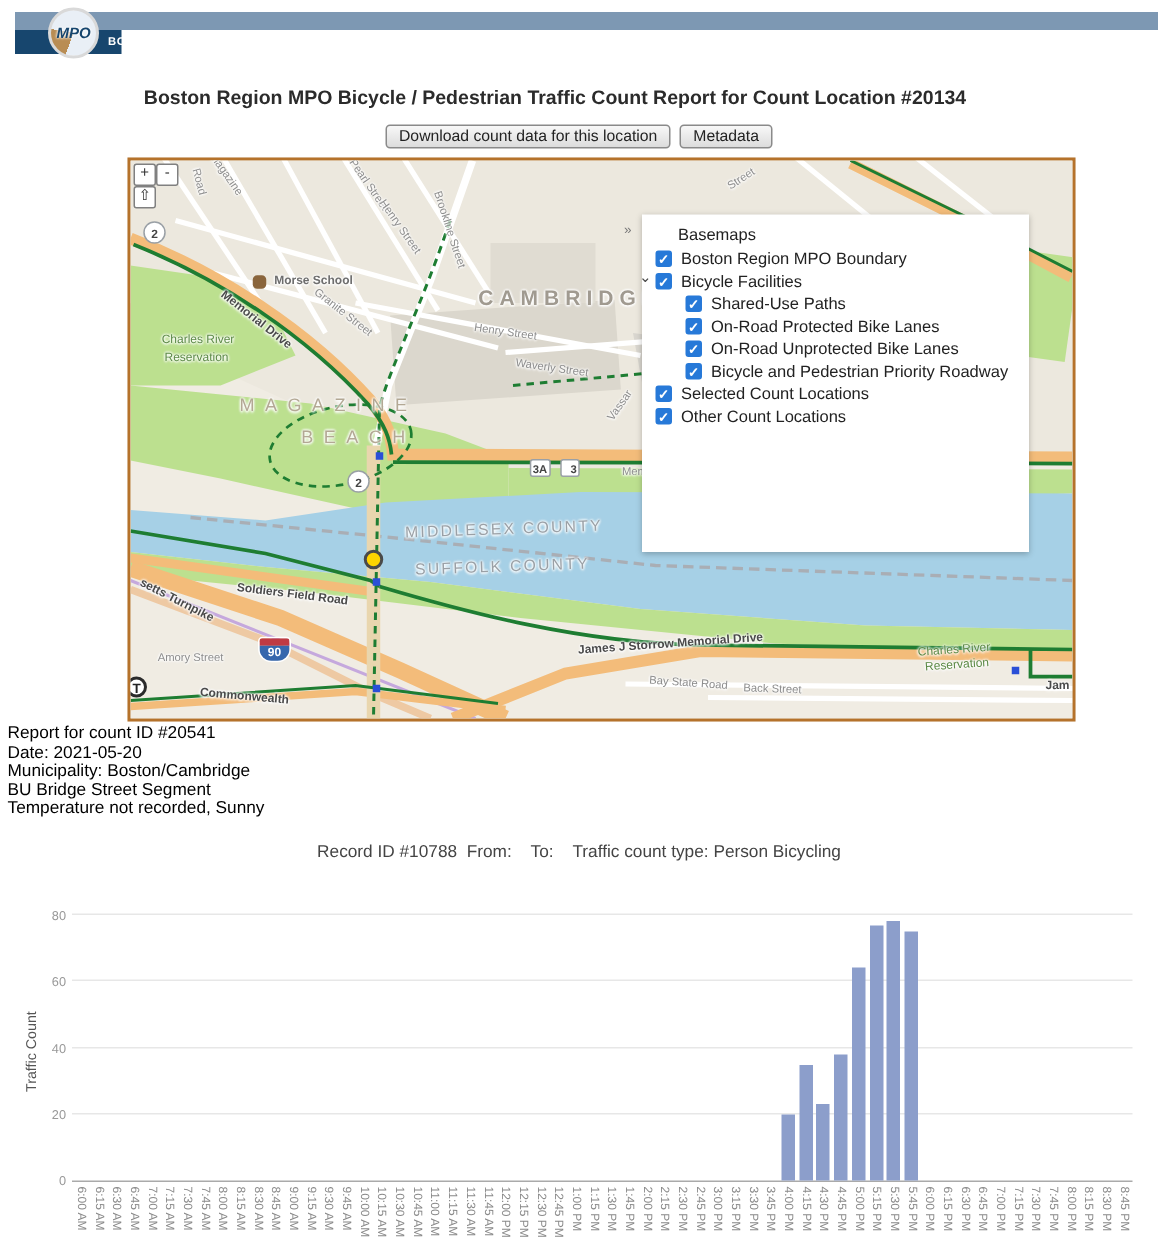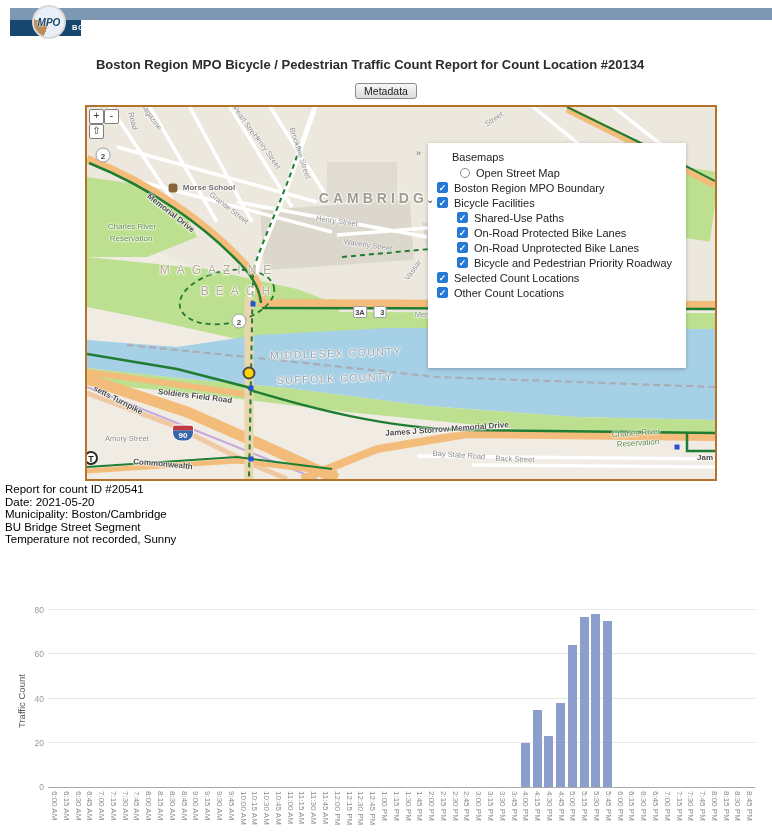--- a/index.html
+++ b/index.html
@@ -90,20 +90,21 @@
 <div class="header">
   <div class="strip"></div>
   <div class="bar">BOSTON REGION METROPOLITAN PLANNING ORGANIZATION INTERACTIVE APPLICATION</div>
   <div class="logo">
     <span>MPO</span>
   </div>
 </div>
 
 <div class="page-title">Boston Region MPO Bicycle / Pedestrian Traffic Count Report for Count Location #20134</div>
 <div class="toolbar">
+  <button class="btn">Download count data for this location</button>
   <button class="btn">Metadata</button>
 </div>
 
 <div class="map">
   <svg width="628" height="372" viewBox="0 0 628 372">
     <rect width="628" height="372" fill="#f0ece3"></rect>
     <polygon points="0,0 628,0 628,200 430,215 300,218 170,190 60,140 0,95" fill="#ece8de"></polygon>
     <rect x="175" y="98" width="150" height="60" fill="#dbd7cd" transform="rotate(-4 250 128)"></rect>
     <polygon points="335,115 432,128 430,215 350,198" fill="#d9d6cf"></polygon>
     <rect x="240" y="55" width="70" height="40" fill="#e0dcd2"></rect>
@@ -210,24 +211,20 @@
     </div>
 
   <div class="mapbtn" style="left:2px;top:2px;">+</div>
   <div class="mapbtn" style="left:17px;top:2px;">-</div>
   <div class="mapbtn" style="left:2px;top:17px;">⇧</div>
   <div class="collapse">»</div>
 
   <div class="panel">
     <div class="ptitle">Basemaps</div>
     <div>
-        <div class="prow bm">
-          <span class="radio"></span>
-          <span class="plabel">Open Street Map</span>
-        </div>
       </div>
     <div>
         <div class="prow ind0">
           <span class="cb on">✓</span>
           <span class="plabel">Boston Region MPO Boundary</span>
         </div>
         <div class="prow ind0">
           <span class="exp">⌄</span>
           <span class="cb on">✓</span>
           <span class="plabel">Bicycle Facilities</span>
@@ -262,20 +259,21 @@
 
 <div class="report">
     <div>Report for count ID #20541</div>
     <div>Date: 2021-05-20</div>
     <div>Municipality: Boston/Cambridge</div>
     <div>BU Bridge Street Segment</div>
     <div>Temperature not recorded, Sunny</div>
   </div>
 
 <div class="chart">
+  <div class="ctitle">Record ID #10788  From:    To:    Traffic count type: Person Bicycling</div>
   <div class="ylabel">Traffic Count</div>
   <div class="plot">
       <div class="ytick" style="top: 172px;">0</div>
       <div class="grid" style="bottom: 44.25px;"></div>
       <div class="ytick" style="top: 127.75px;">20</div>
       <div class="grid" style="bottom: 88.5px;"></div>
       <div class="ytick" style="top: 83.5px;">40</div>
       <div class="grid" style="bottom: 132.75px;"></div>
       <div class="ytick" style="top: 39.25px;">60</div>
       <div class="grid" style="bottom: 177px;"></div>

